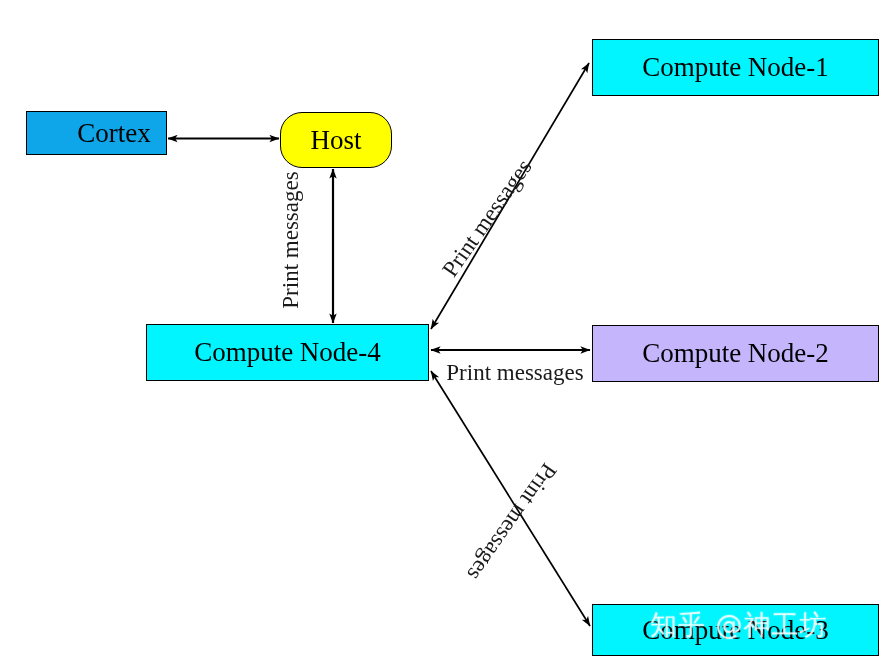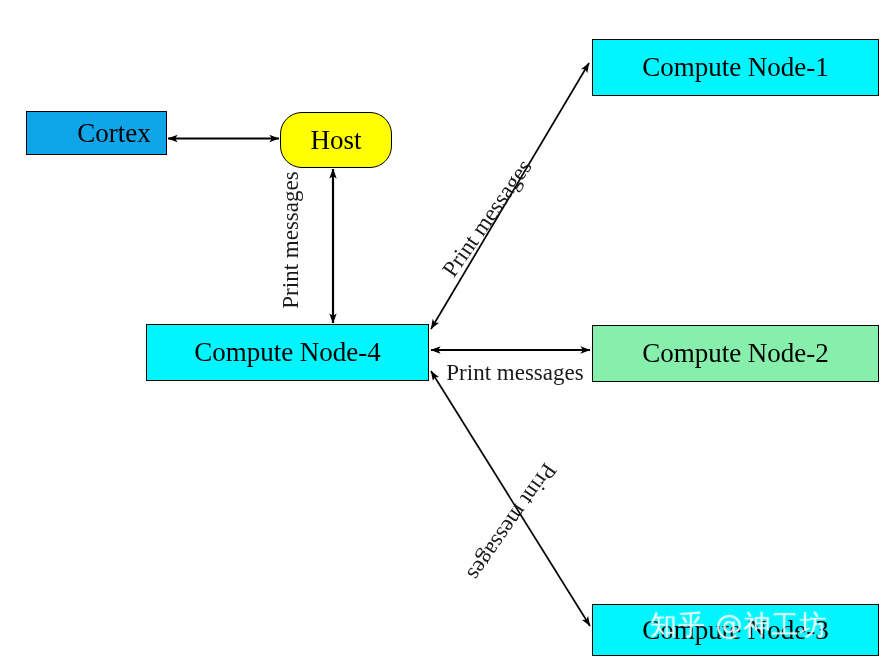--- a/index.html
+++ b/index.html
@@ -35,21 +35,21 @@
     font-size: 27px;
     color: #000000;
     line-height: 1;
     white-space: nowrap;
     z-index: 3;
   }
   .node-cortex   { left: 26px;  top: 111px; width: 141px; height: 44px;  background: #0ea5e9; padding-left: 35px; }
   .node-host     { left: 280px; top: 112px; width: 112px; height: 56px;  background: #ffff00; border-radius: 22px; }
   .node-cn1      { left: 592px; top: 39px;  width: 287px; height: 57px;  background: #00f5ff; }
   .node-cn0      { left: 146px; top: 324px; width: 283px; height: 57px;  background: #00f5ff; }
-  .node-cn2      { left: 592px; top: 325px; width: 287px; height: 57px;  background: #86efac; }
+  .node-cn2      { left: 592px; top: 325px; width: 287px; height: 57px;  background: #c4b5fd; }
   .node-cn3      { left: 592px; top: 604px; width: 287px; height: 52px;  background: #00f5ff; }
 
   .edge-label {
     position: absolute;
     font-size: 23px;
     color: #1a1a1a;
     white-space: nowrap;
     line-height: 1;
     z-index: 2;
   }

